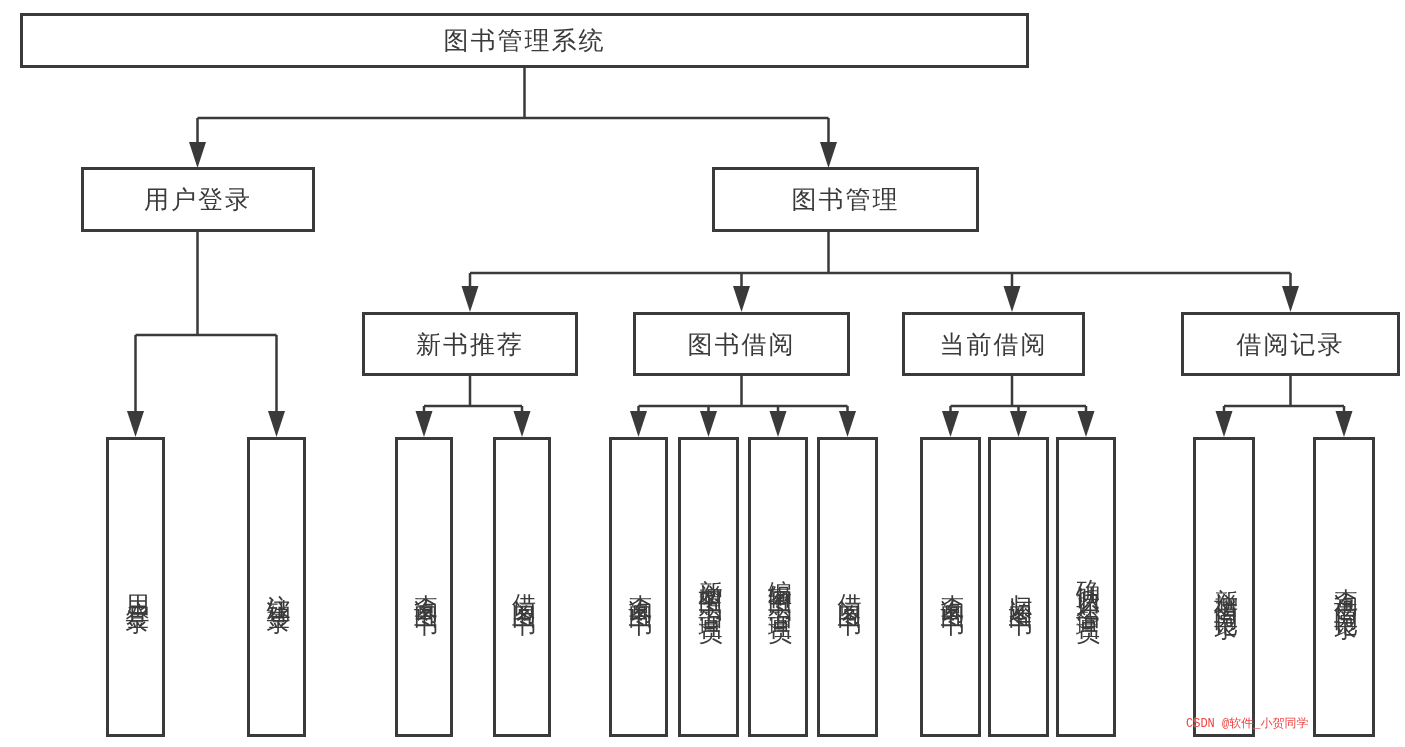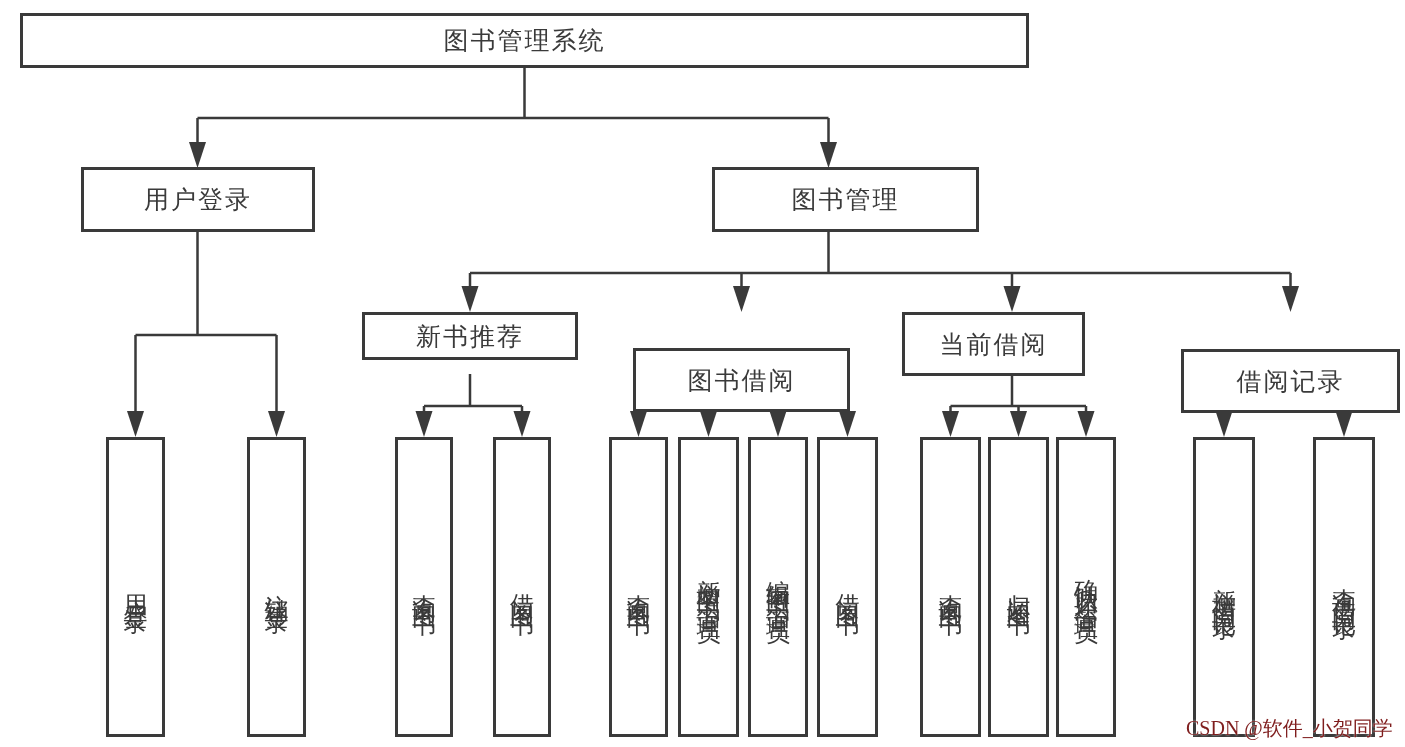--- a/index.html
+++ b/index.html
@@ -1,20 +1,20 @@
 <!DOCTYPE html>
 <html><head>
 <meta charset="utf-8">
 <style>
   html,body{margin:0;padding:0;background:#ffffff;}
   .canvas{
     position:relative;
     width:1405px;height:747px;
     background:#ffffff;
-    font-family:Liberation Serif, serif;
+    font-family:Liberation Mono, monospace;
     color:#3a3a3a;
     overflow:hidden;
   }
   svg.connectors{position:absolute;left:0;top:0;width:1405px;height:747px;}
   .node{
     position:absolute;
     box-sizing:border-box;
     border:3px solid #3a3a3a;
     background:#ffffff;
     display:flex;
@@ -28,43 +28,43 @@
     text-orientation:mixed;
     font-size:24px;
     line-height:1;
     letter-spacing:6px;
     white-space:nowrap;
   }
   
   .n-root{left:20px;top:13px;width:1009px;height:55px;}
   .n-user-login{left:81px;top:167px;width:234px;height:65px;}
   .n-book-mgmt{left:712px;top:167px;width:267px;height:65px;}
-  .n-s0{left:362px;top:312px;width:216px;height:48px;}
-  .n-s1{left:633px;top:312px;width:217px;height:64px;margin-top:36px;}
+  .n-s0{left:362px;top:312px;width:216px;height:64px;}
+  .n-s1{left:633px;top:312px;width:217px;height:64px;}
   .n-s2{left:902px;top:312px;width:183px;height:64px;}
-  .n-s3{left:1181px;top:312px;width:219px;height:64px;margin-top:37px;}
+  .n-s3{left:1181px;top:312px;width:219px;height:64px;}
   .lf{top:437px;height:300px;}
   .n-a1{left:106px;width:59px;}
   .n-a2{left:247px;width:59px;}
   .n-b1{left:395px;width:58px;}
   .n-b2{left:493px;width:58px;}
   .n-c1{left:609px;width:59px;}
   .n-c2{left:678px;width:61px;}
   .n-c3{left:748px;width:60px;}
   .n-c4{left:817px;width:61px;}
   .n-d1{left:920px;width:61px;}
   .n-d2{left:988px;width:61px;}
   .n-d3{left:1056px;width:60px;}
   .n-e1{left:1193px;width:62px;}
   .n-e2{left:1313px;width:62px;}
   .watermark{
     position:absolute;
     left:1186px;top:715px;
-    font-size:20px;
-    color:#7f1d1d;
+    font-size:12px;
+    color:#ef4444;
     white-space:nowrap;
     z-index:5;
     text-shadow:0 0 2px #ffffff;
   }
 </style>
 </head>
 <body>
 
 <div class="canvas">
 

